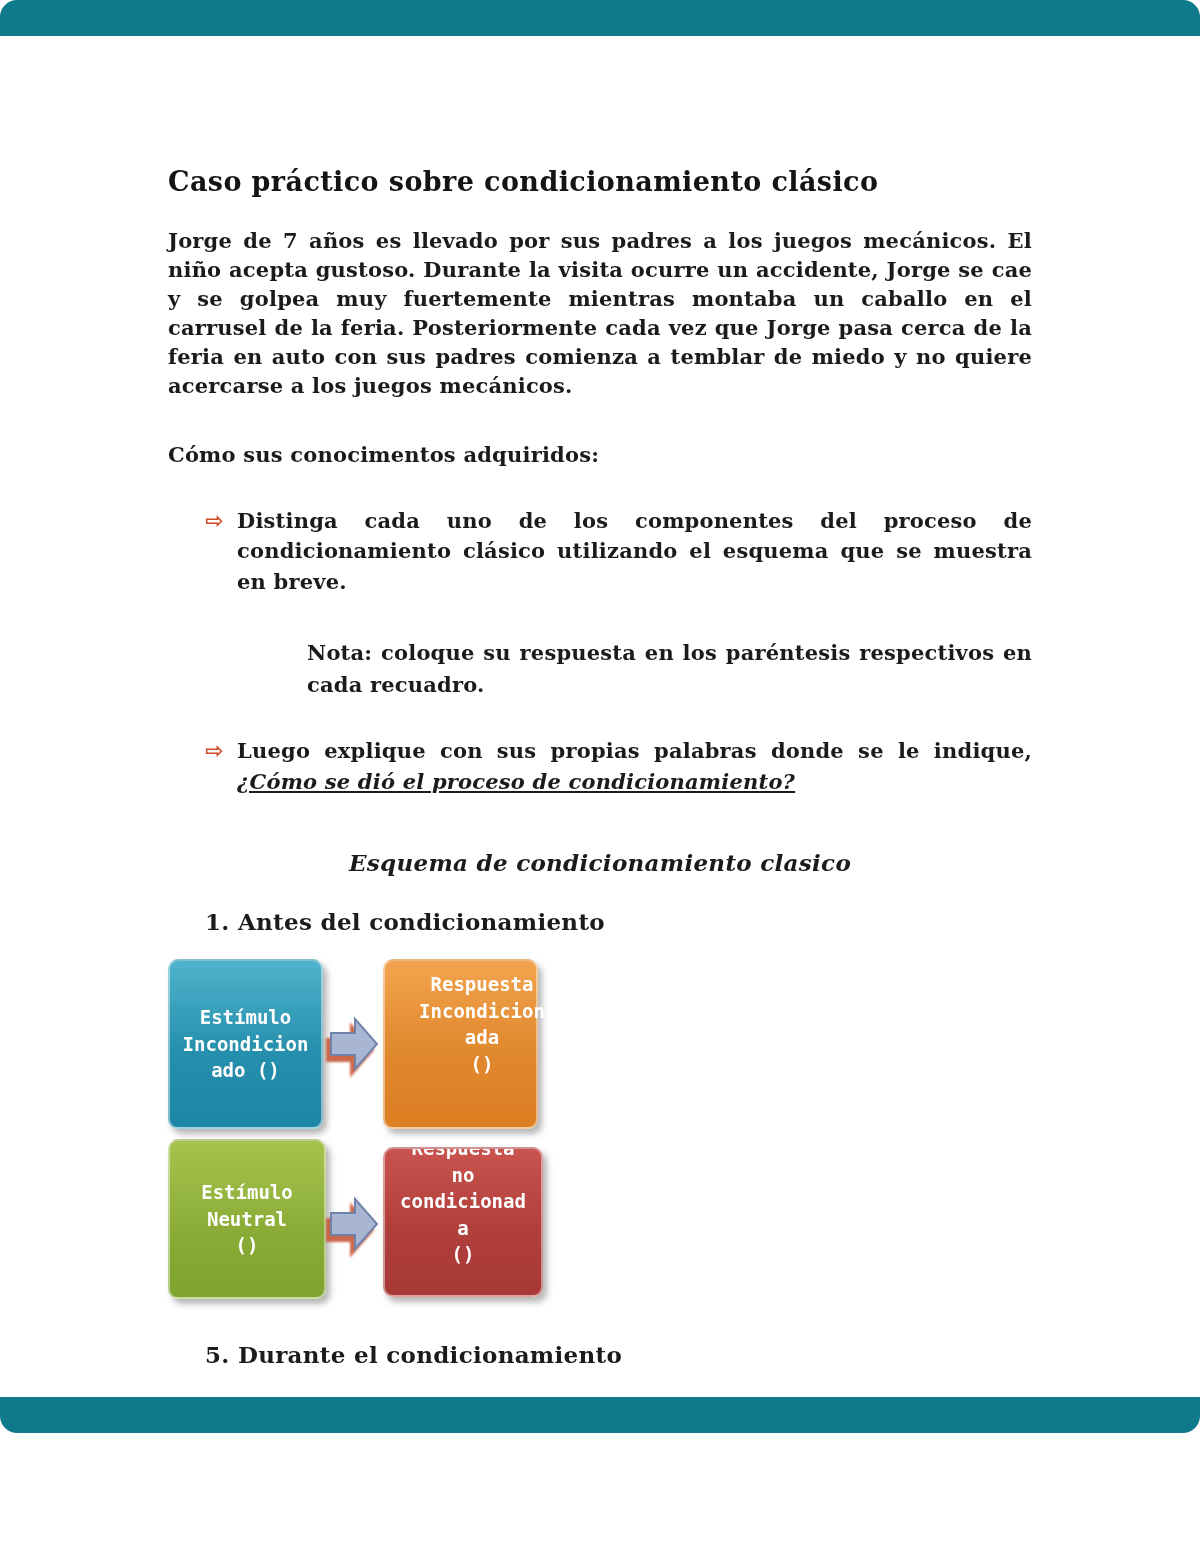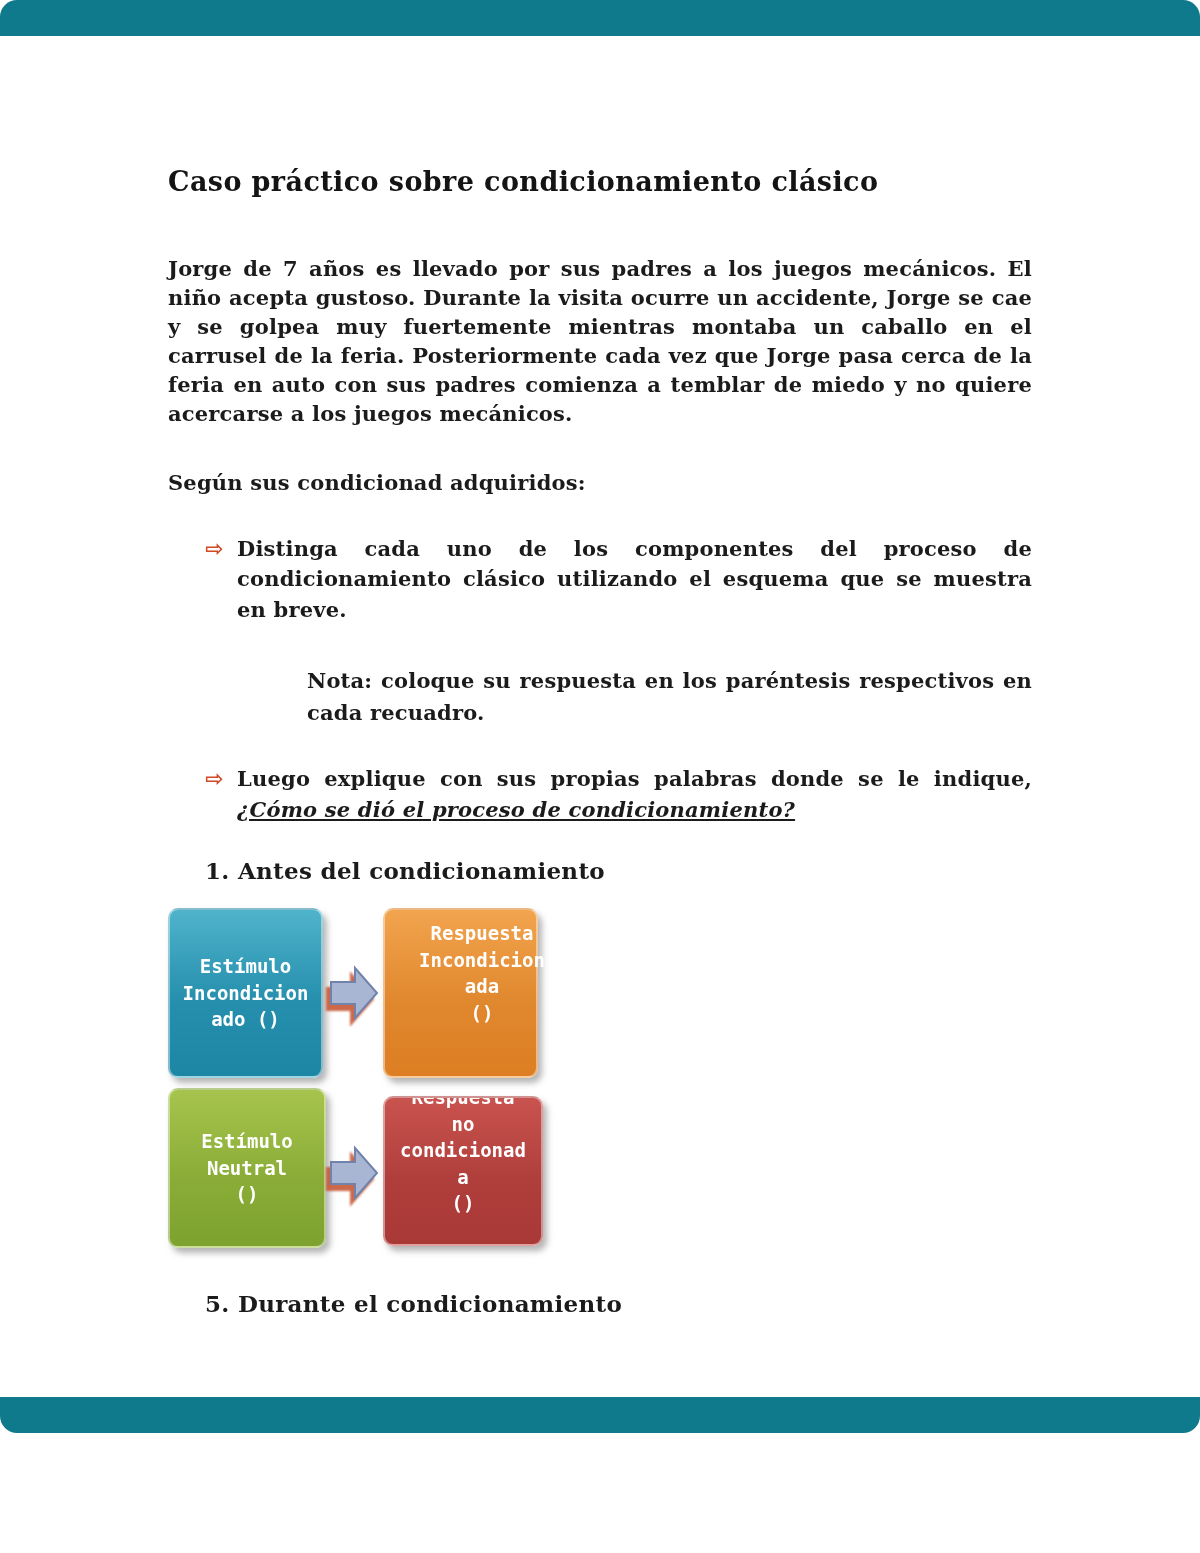--- a/index.html
+++ b/index.html
@@ -23,21 +23,21 @@
   .content {
     position:absolute; top:36px; left:168px; right:168px;
   }
 
   .doc-title {
     margin-top:130px;
     font-size:27px; font-weight:bold; letter-spacing:0.4px;
     color:#141414;
   }
   .para {
-    margin-top:58px;
+    margin-top:30px;
     font-size:21px; font-weight:bold; line-height:1.38;
     text-align:justify; letter-spacing:0.2px;
   }
   .instruction { margin-top:40px; text-align:left; }
 
   .bullet {
     display:flex; margin-top:36px; margin-left:37px;
   }
   .arrow-bullet {
     flex:0 0 32px; width:32px;
@@ -107,36 +107,37 @@
 <div class="page">
 
   <div class="bar top"></div>
 
   <div class="content">
 
     <h1 class="doc-title">Caso práctico sobre condicionamiento clásico</h1>
 
     <p class="para">Jorge de 7 años es llevado por sus padres a los juegos mecánicos. El niño acepta gustoso. Durante la visita ocurre un accidente, Jorge se cae y se golpea muy fuertemente mientras montaba un caballo en el carrusel de la feria. Posteriormente cada vez que Jorge pasa cerca de la feria en auto con sus padres comienza a temblar de miedo y no quiere acercarse a los juegos mecánicos.</p>
 
-    <p class="para instruction">Según sus condicionad adquiridos:</p>
+    <p class="para instruction">Cómo sus conocimentos adquiridos:</p>
 
     <div class="bullet">
       <span class="arrow-bullet">⇨</span>
       <p class="bullet-text">Distinga cada uno de los componentes del proceso de condicionamiento clásico utilizando el esquema que se muestra en breve.</p>
     </div>
 
     <p class="nota"><span class="nota-label">Nota:</span>
       <span>coloque su respuesta en los paréntesis respectivos en cada recuadro.</span></p>
 
     <div class="bullet">
       <span class="arrow-bullet">⇨</span>
       <p class="bullet-text"><span>Luego explique con sus propias palabras donde se le indique,</span>
         <em>¿Cómo se dió el proceso de condicionamiento?</em></p>
     </div>
 
+    <h2 class="schema-title">Esquema de condicionamiento clasico</h2>
 
     <h3 class="section-heading">1. Antes del condicionamiento</h3>
 
     <div class="diagram">
 
       <div class="box teal">
         <span class="box-text">Estímulo
 Incondicion
 ado ()</span>
       </div>

